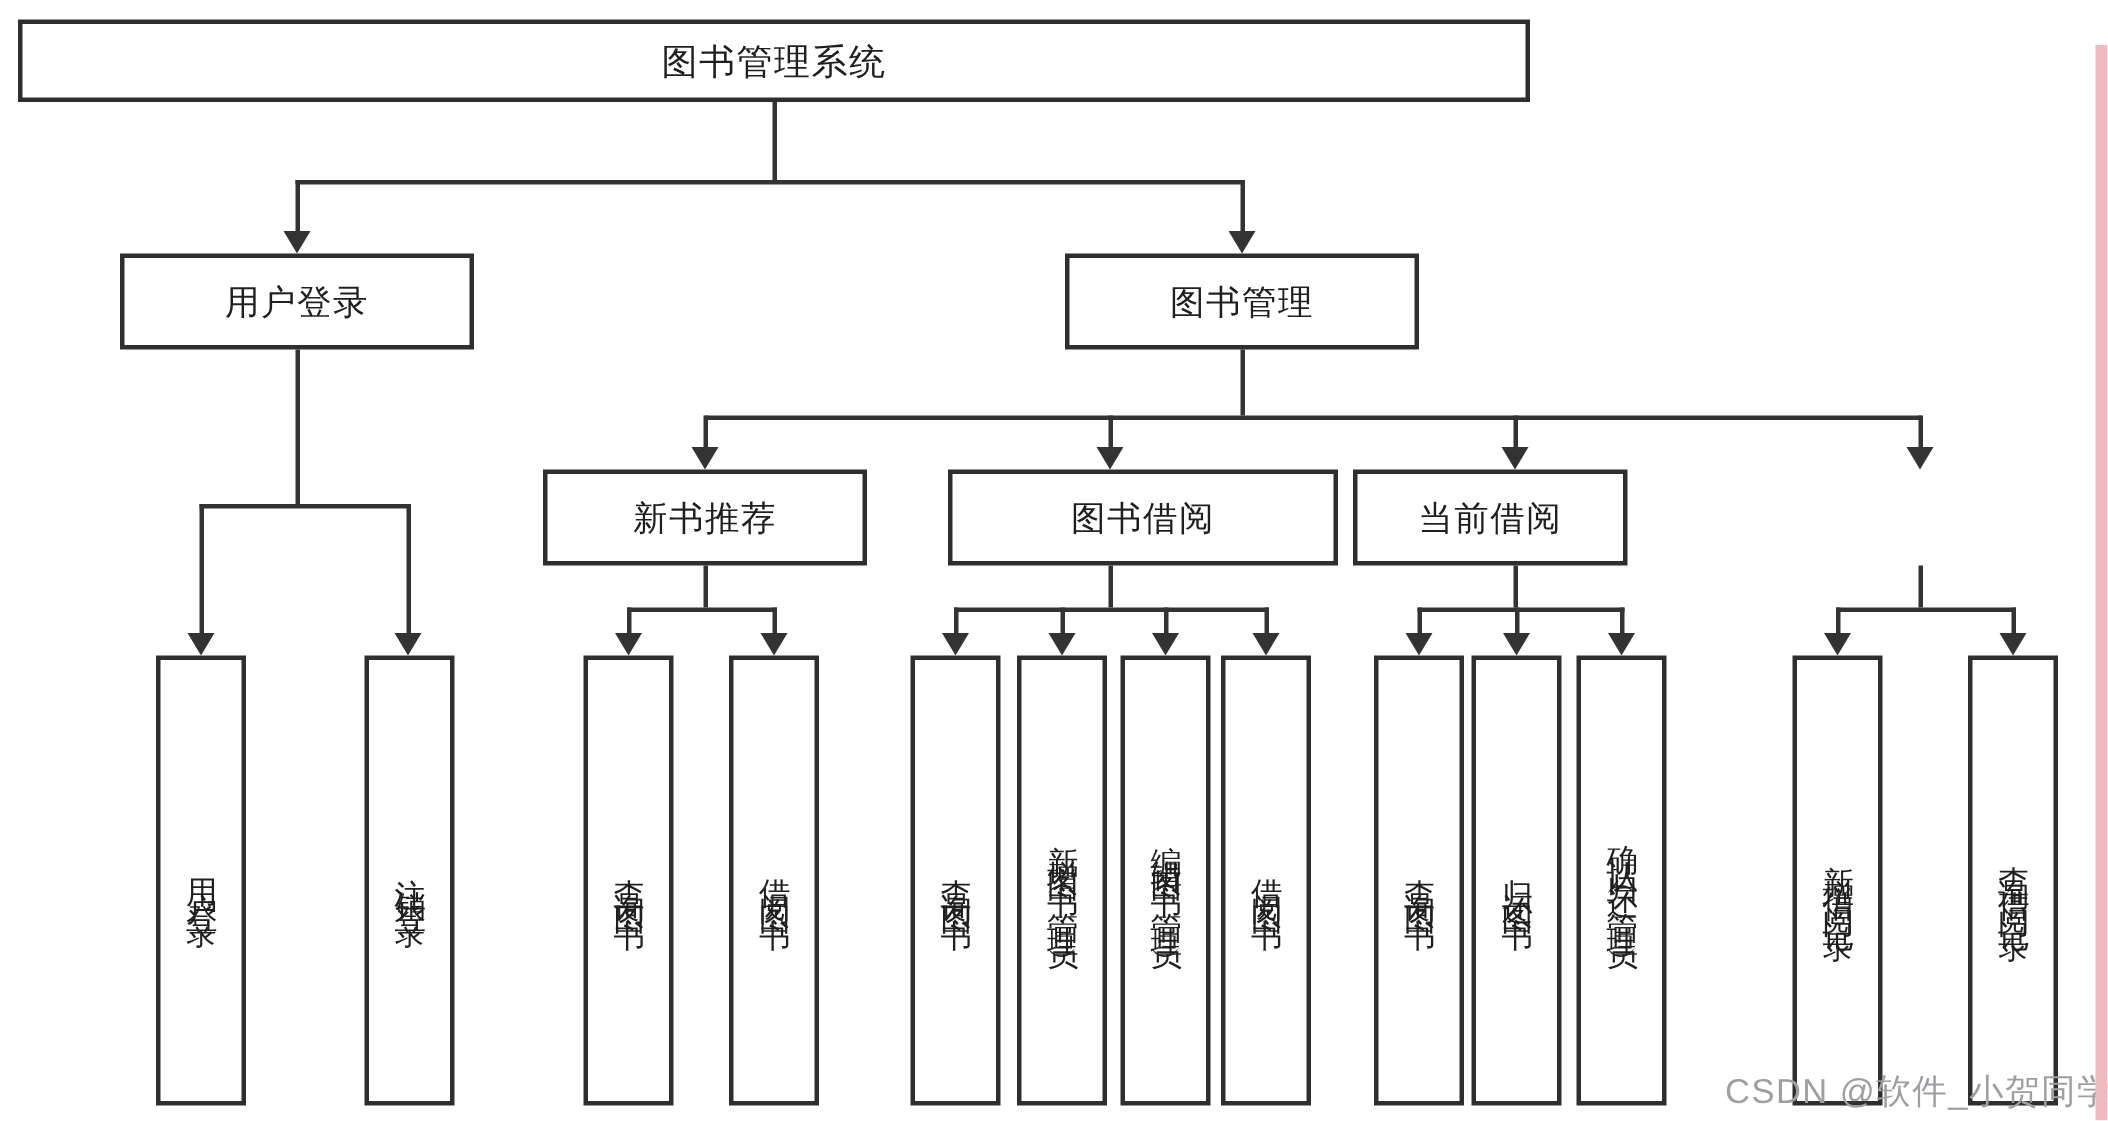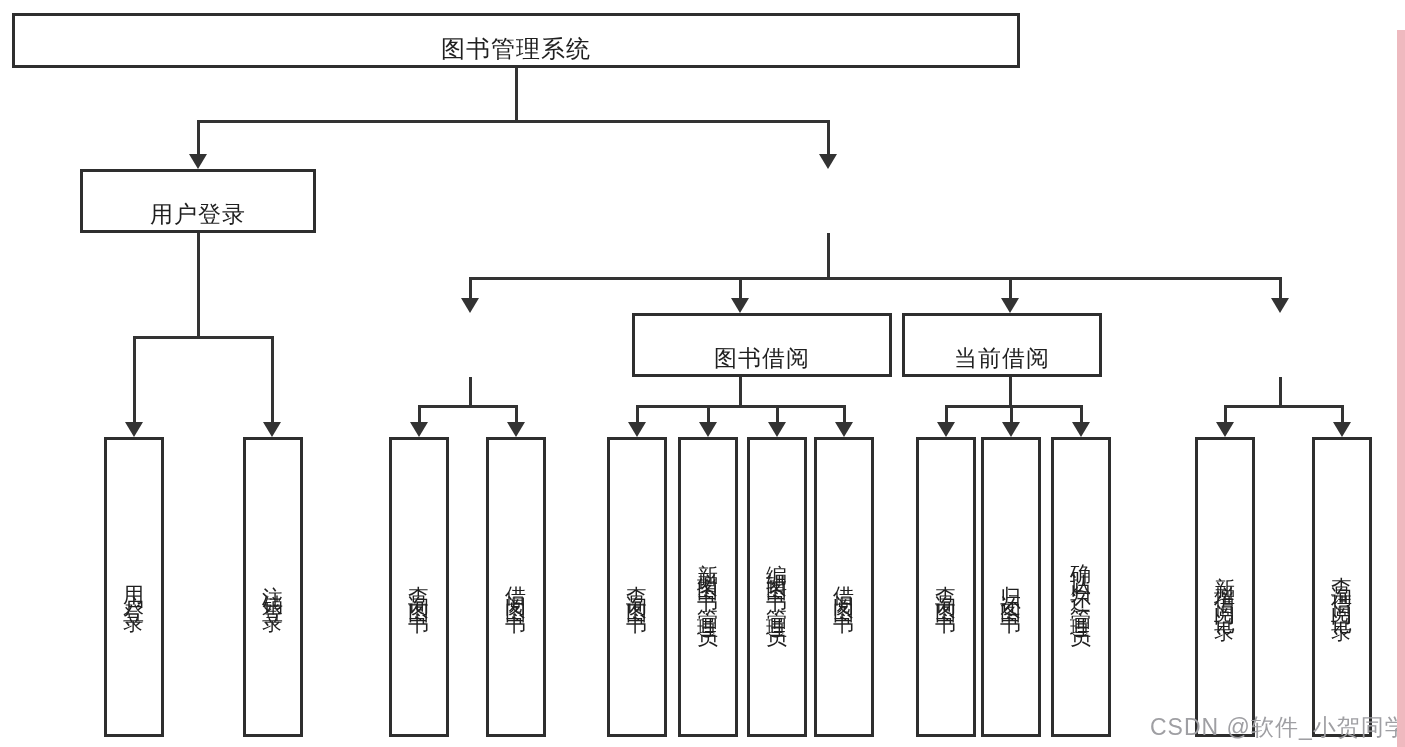--- a/index.html
+++ b/index.html
@@ -9,21 +9,21 @@
     width:1405px;height:747px;
     background:#ffffff;
     font-family:"Liberation Sans","DejaVu Sans",sans-serif;
     color:#1f1f1f;
     overflow:hidden;
   }
   .node{
     position:absolute;
     background:#ffffff;
     border:3px solid #2e2e2e;
-    display:flex;align-items:flex-end;justify-content:center;
+    display:flex;align-items:center;justify-content:center;
     font-size:23px;
     letter-spacing:1px;
     white-space:nowrap;
   }
   .node.root{font-size:24px;}
   .leaf{
     position:absolute;
     top:437px;height:300px;width:60px;
     background:#ffffff;
     border:3px solid #2e2e2e;
@@ -65,25 +65,31 @@
 
 <div id="stage">
 
   <div class="node root" style="left:12px;top:13px;width:1008px;height:55px;">
     <span>图书管理系统</span>
   </div>
 
   <div class="node" style="left:80px;top:169px;width:236px;height:64px;">
     <span>用户登录</span>
   </div>
-
+  <div class="node" style="left:710px;top:169px;width:236px;height:64px;">
+    <span>图书管理</span>
+  </div>
+
+  <div class="node" style="left:362px;top:313px;width:216px;height:64px;">
+    <span>新书推荐</span>
+  </div>
   <div class="node" style="left:632px;top:313px;width:260px;height:64px;">
     <span>图书借阅</span>
   </div>
-  <div class="node" style="left:902px;top:313px;width:200px;height:64px;">
+  <div class="node" style="left:902px;top:313px;width:183px;height:64px;">
     <span>当前借阅</span>
   </div>
 
   <div class="leaf" style="left:104px;">
     <span class="vtext">用户登录</span>
   </div>
   <div class="leaf" style="left:243px;">
     <span class="vtext">注销登录</span>
   </div>
 

